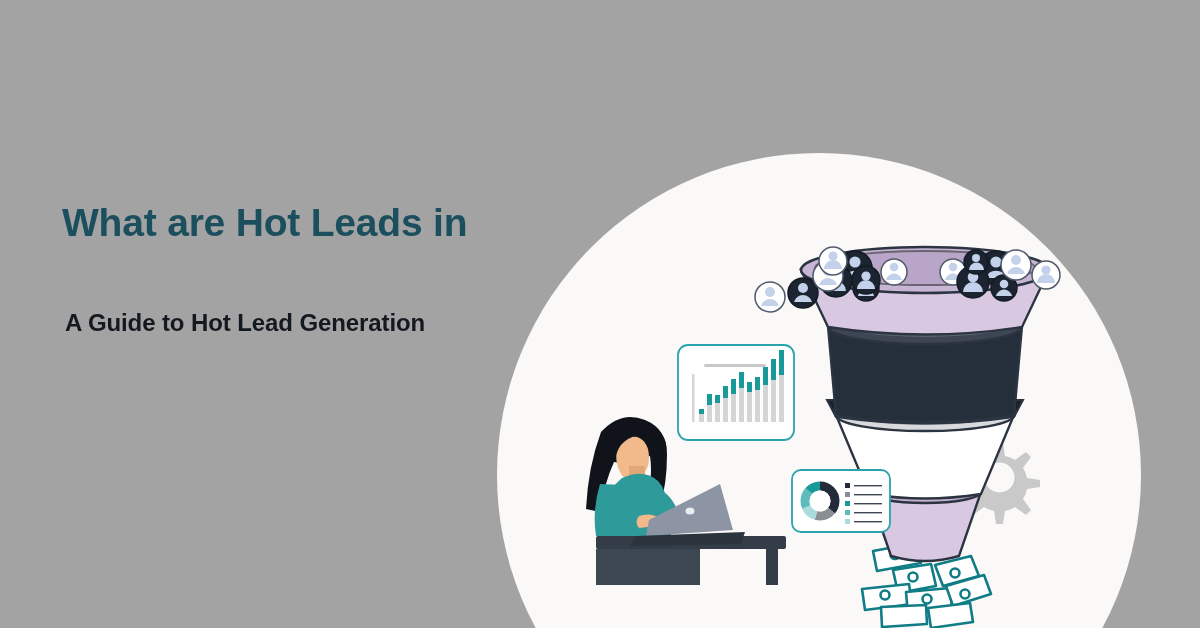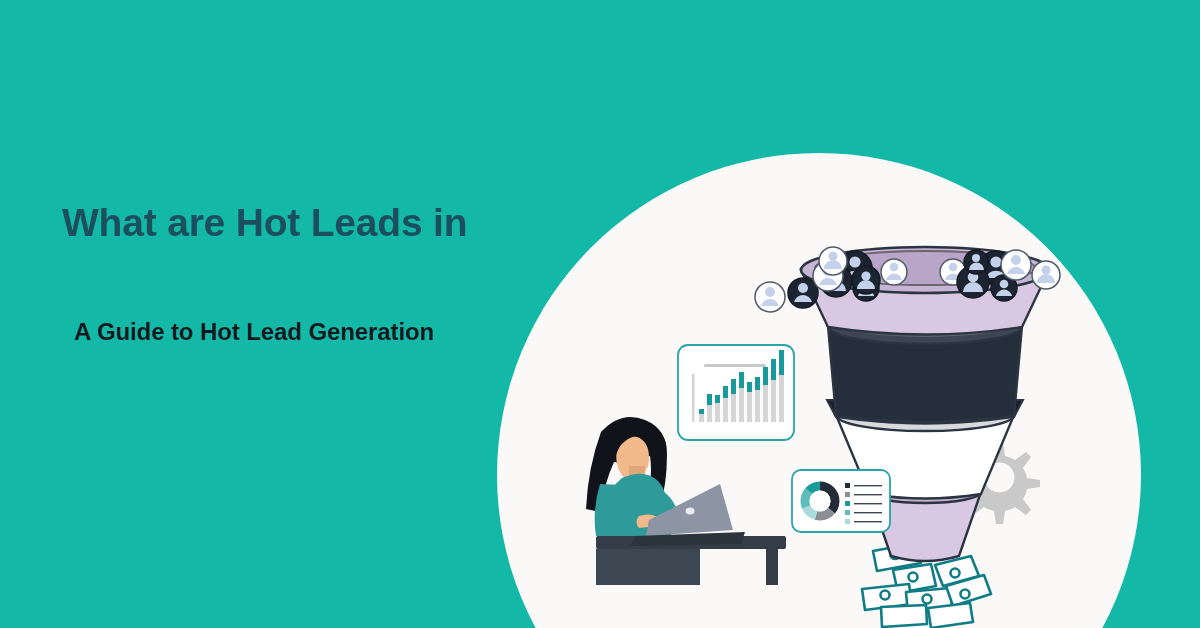--- a/index.html
+++ b/index.html
@@ -9,21 +9,21 @@
   body {
     width: 1200px;
     height: 628px;
     overflow: hidden;
     font-family: "Liberation Sans", sans-serif;
   }
   #banner {
     position: relative;
     width: 1200px;
     height: 628px;
-    background: #14b8a6;
+    background: #a3a3a3;
     overflow: hidden;
   }
   
   #circle-backdrop {
     position: absolute;
     left: 497px;
     top: 153px;
     width: 644px;
     height: 644px;
     border-radius: 50%;
@@ -38,21 +38,21 @@
   }
   #headline {
     margin: 0;
     font-size: 39px;
     line-height: 53px;
     font-weight: 700;
     color: #1b4f5e;
     letter-spacing: -0.2px;
   }
   #subhead {
-    margin: 12px;
+    margin: 3px;
     padding-top: 56px;
     font-size: 24px;
     line-height: 30px;
     font-weight: 700;
     color: #14181f;
     letter-spacing: -0.1px;
   }
   
   #illustration {
     position: absolute;

